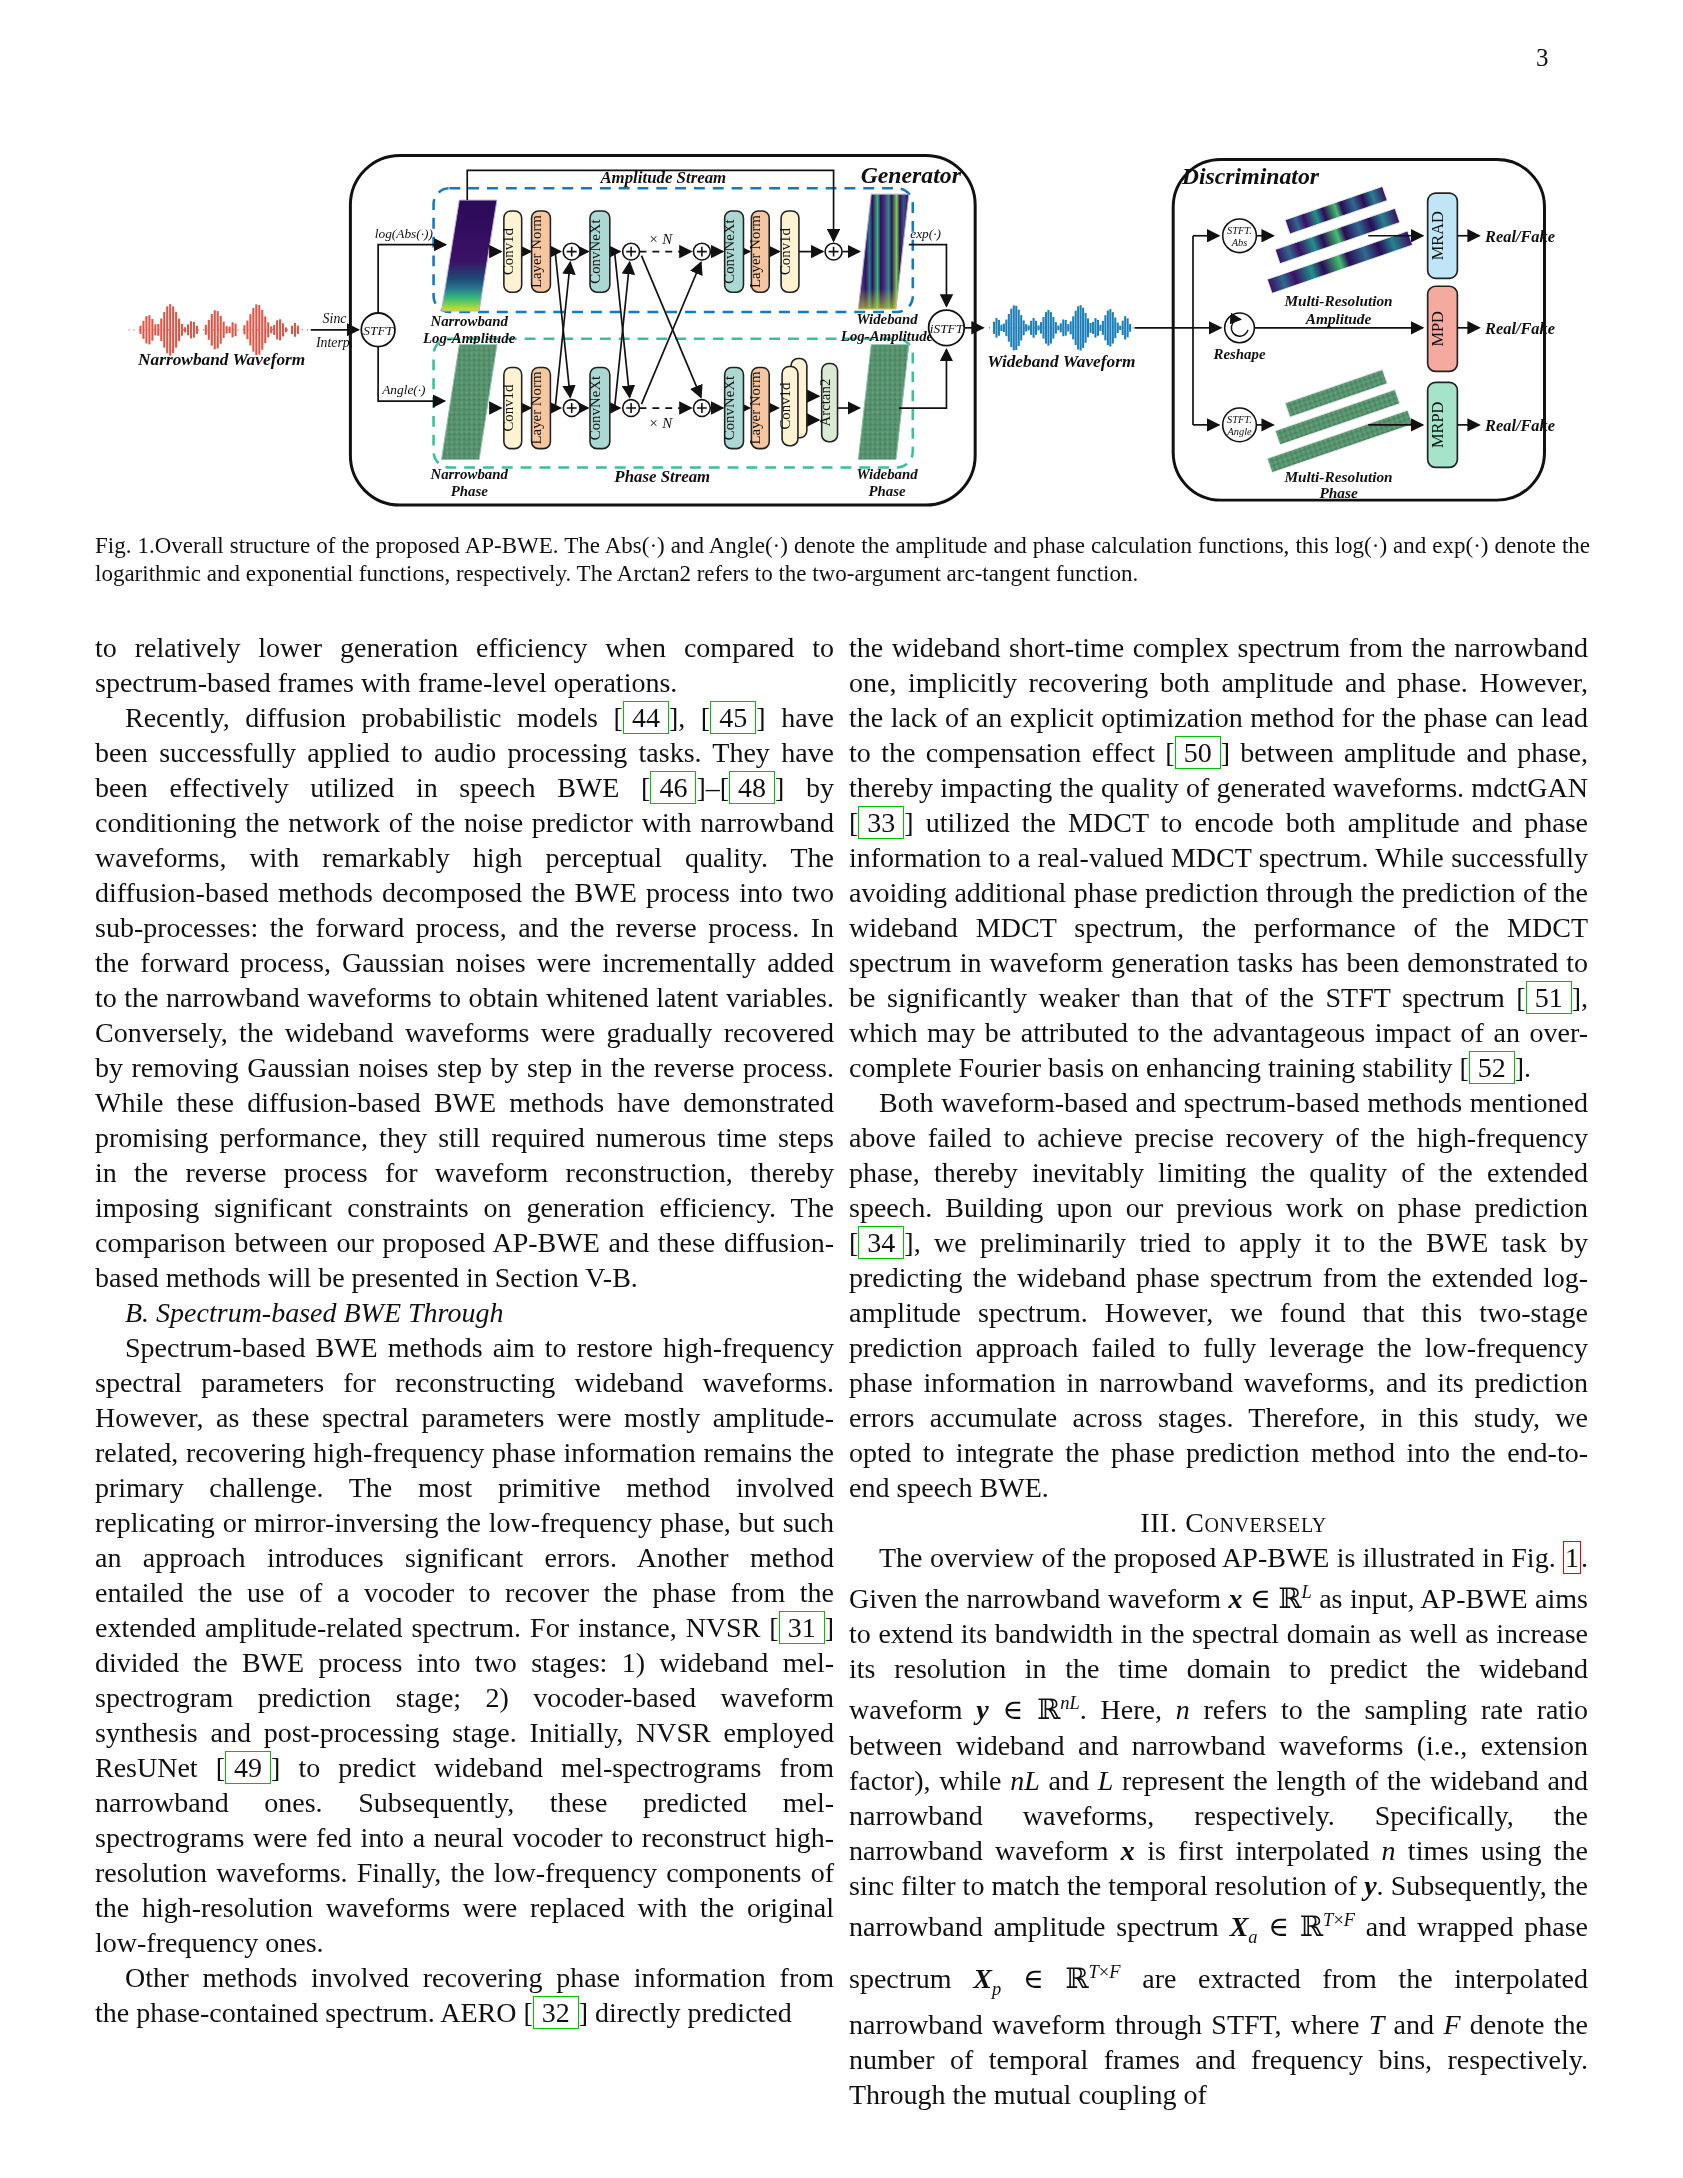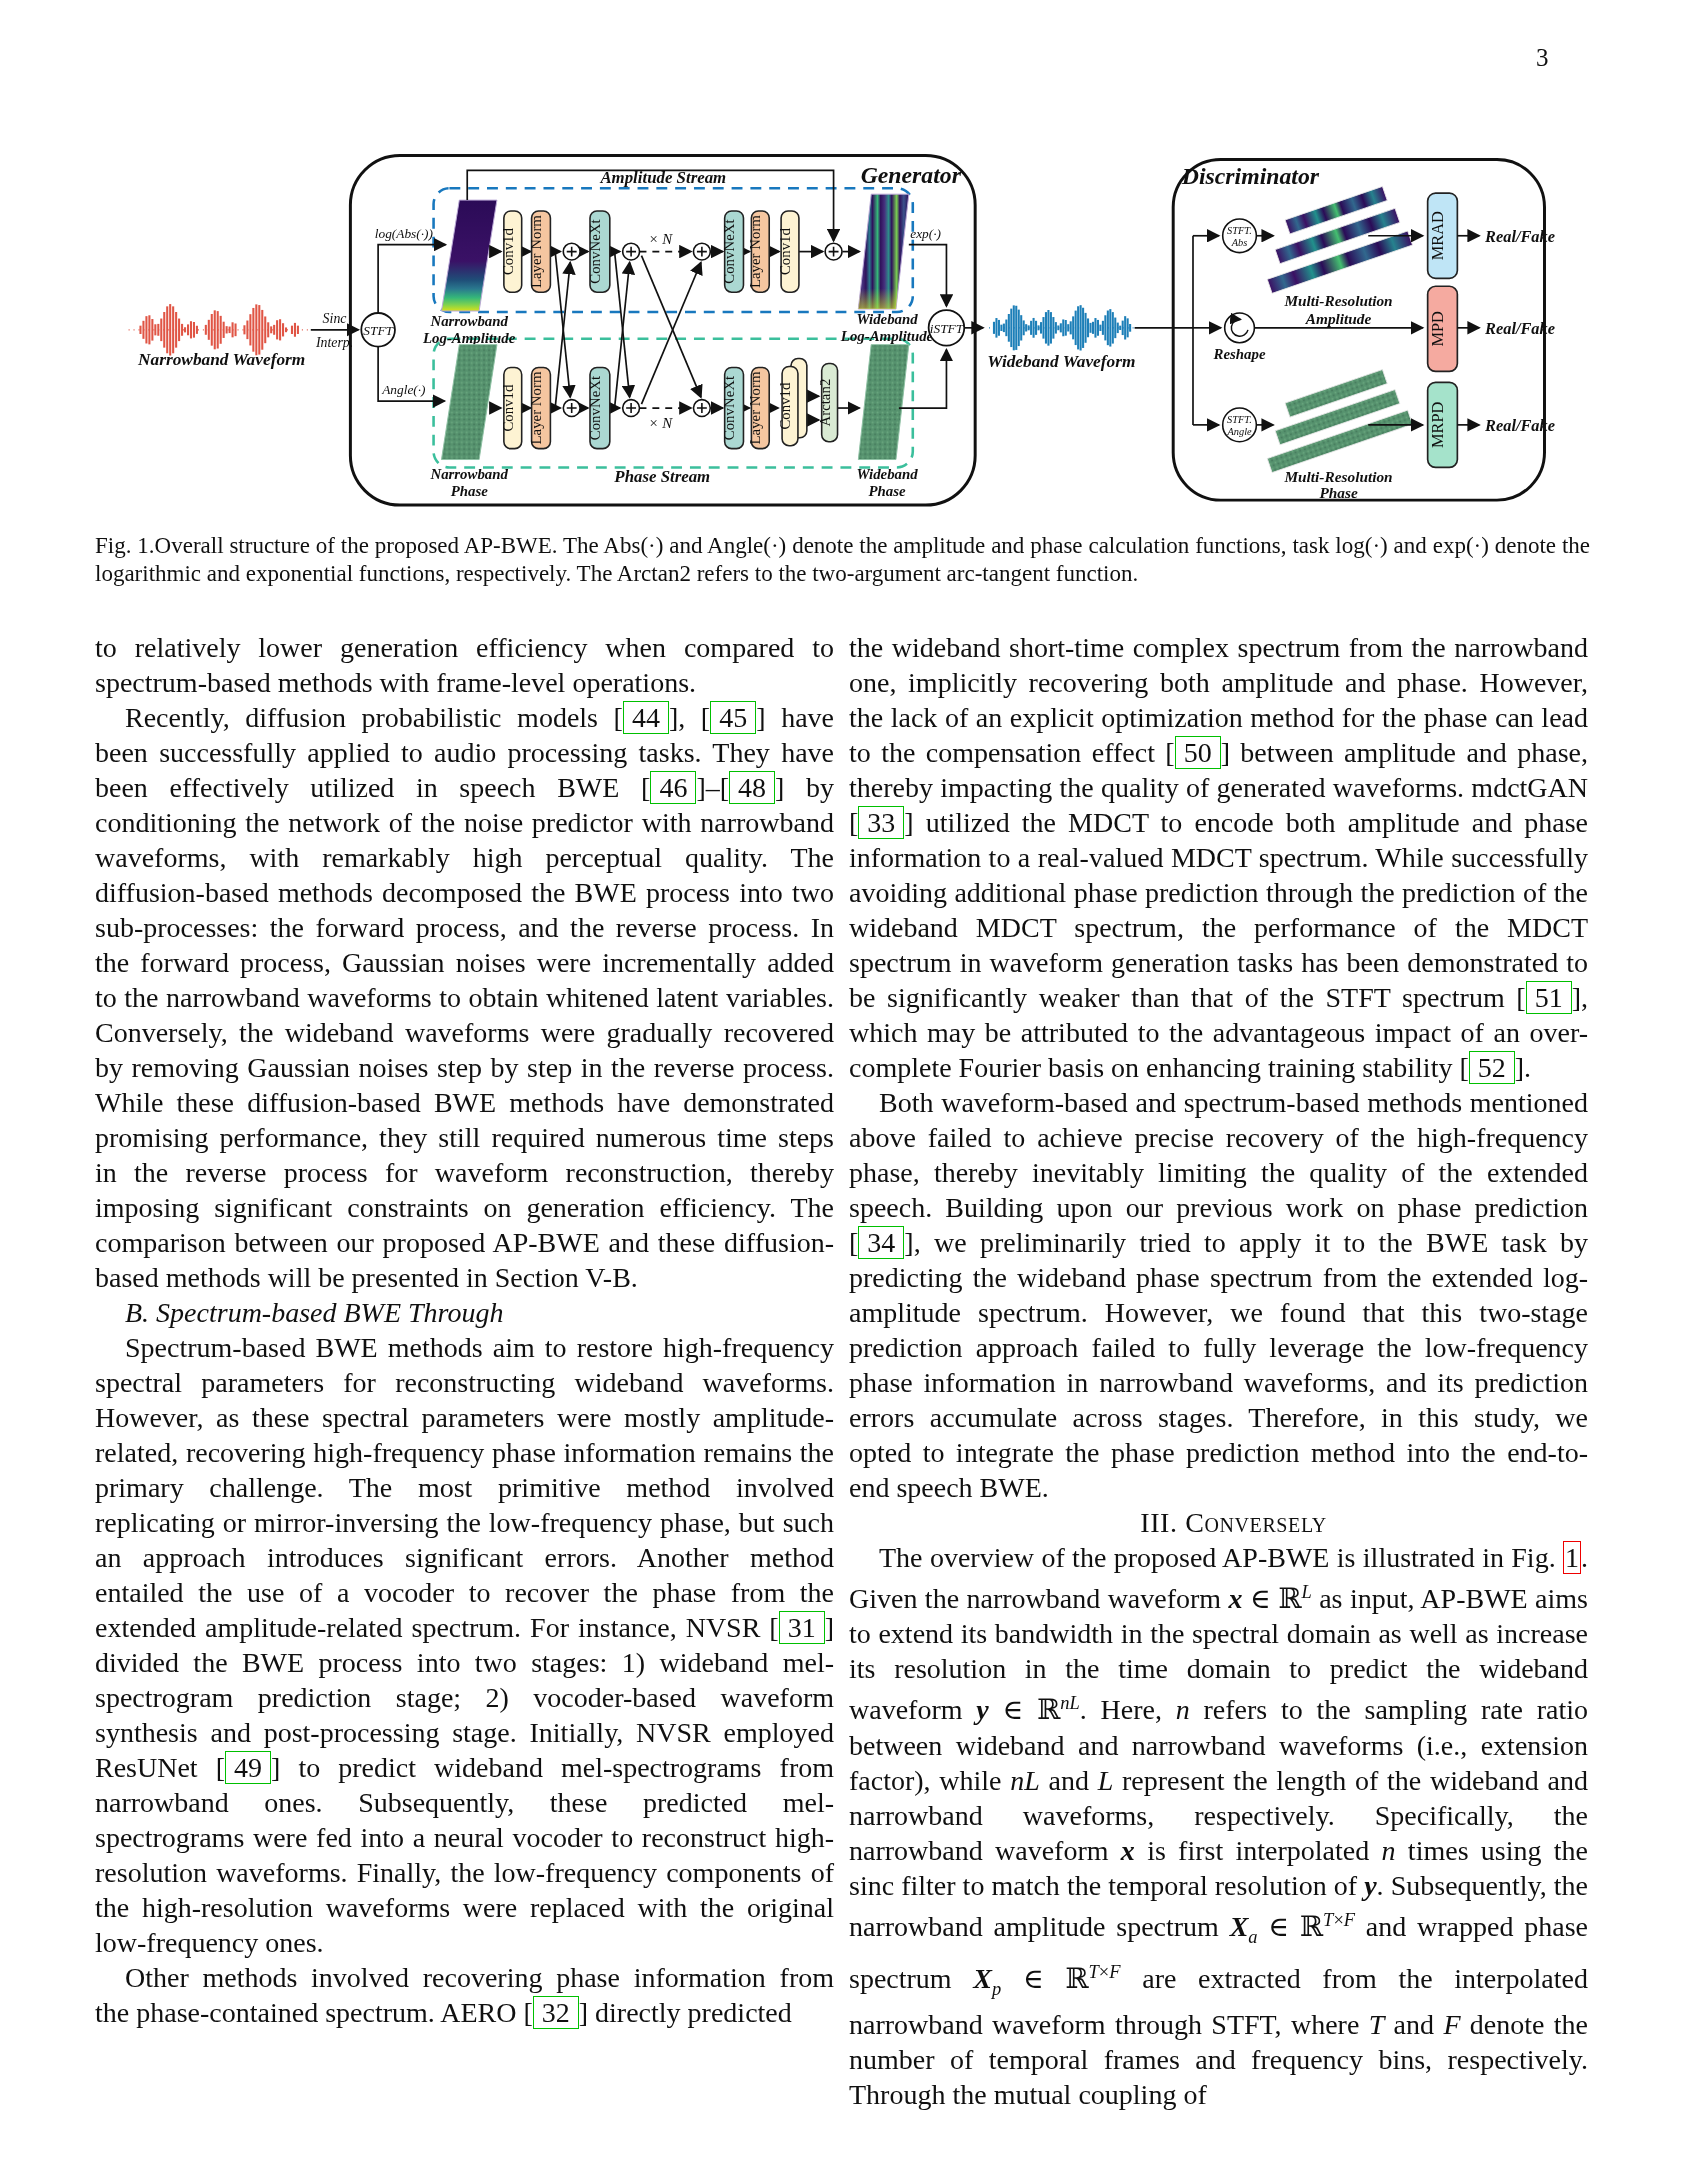--- a/index.html
+++ b/index.html
@@ -410,25 +410,25 @@
   <text x="1262" y="408" text-anchor="middle" class="flab" font-size="15.5">Phase</text>
   <path class="wire" d="M1292,334 H1347" marker-end="url(#ah)"></path>
   <rect x="1352" y="291" width="30" height="86" rx="8" fill="#a5e3cb" stroke="#222" stroke-width="1.7"></rect>
   <text transform="translate(1367,334) rotate(-90)" text-anchor="middle" font-size="16.5">MRPD</text>
   <path class="wire" d="M1382,334 H1404" marker-end="url(#ah)"></path>
   <text x="1410" y="340" class="flab" font-size="16.5">Real/Fake</text>
 </svg>
 </div>
 
 <div class="caption">
-  <span class="capnum">Fig. 1.</span><span>Overall structure of the proposed AP-BWE. The Abs(·) and Angle(·) denote the amplitude and phase calculation functions, task log(·) and exp(·) denote the logarithmic and exponential functions, respectively. The Arctan2 refers to the two-argument arc-tangent function.</span>
+  <span class="capnum">Fig. 1.</span><span>Overall structure of the proposed AP-BWE. The Abs(·) and Angle(·) denote the amplitude and phase calculation functions, this log(·) and exp(·) denote the logarithmic and exponential functions, respectively. The Arctan2 refers to the two-argument arc-tangent function.</span>
 </div>
 
 <div class="col" id="left-col">
-  <p class="noindent">to relatively lower generation efficiency when compared to spectrum-based methods with frame-level operations.</p>
+  <p class="noindent">to relatively lower generation efficiency when compared to spectrum-based frames with frame-level operations.</p>
   <p>Recently, diffusion probabilistic models [<span class="cite">44</span>], [<span class="cite">45</span>] have been successfully applied to audio processing tasks. They have been effectively utilized in speech BWE [<span class="cite">46</span>]–[<span class="cite">48</span>] by conditioning the network of the noise predictor with narrowband waveforms, with remarkably high perceptual quality. The diffusion-based methods decomposed the BWE process into two sub-processes: the forward process, and the reverse process. In the forward process, Gaussian noises were incrementally added to the narrowband waveforms to obtain whitened latent variables. Conversely, the wideband waveforms were gradually recovered by removing Gaussian noises step by step in the reverse process. While these diffusion-based BWE methods have demonstrated promising performance, they still required numerous time steps in the reverse process for waveform reconstruction, thereby imposing significant constraints on generation efficiency. The comparison between our proposed AP-BWE and these diffusion-based methods will be presented in Section V-B.</p>
   <p class="sec-b">B. Spectrum-based BWE Through</p>
   <p>Spectrum-based BWE methods aim to restore high-frequency spectral parameters for reconstructing wideband waveforms. However, as these spectral parameters were mostly amplitude-related, recovering high-frequency phase information remains the primary challenge. The most primitive method involved replicating or mirror-inversing the low-frequency phase, but such an approach introduces significant errors. Another method entailed the use of a vocoder to recover the phase from the extended amplitude-related spectrum. For instance, NVSR [<span class="cite">31</span>] divided the BWE process into two stages: 1) wideband mel-spectrogram prediction stage; 2) vocoder-based waveform synthesis and post-processing stage. Initially, NVSR employed ResUNet [<span class="cite">49</span>] to predict wideband mel-spectrograms from narrowband ones. Subsequently, these predicted mel-spectrograms were fed into a neural vocoder to reconstruct high-resolution waveforms. Finally, the low-frequency components of the high-resolution waveforms were replaced with the original low-frequency ones.</p>
   <p>Other methods involved recovering phase information from the phase-contained spectrum. AERO [<span class="cite">32</span>] directly predicted</p>
 </div>
 
 <div class="col" id="right-col">
   <p class="noindent">the wideband short-time complex spectrum from the narrowband one, implicitly recovering both amplitude and phase. However, the lack of an explicit optimization method for the phase can lead to the compensation effect [<span class="cite">50</span>] between amplitude and phase, thereby impacting the quality of generated waveforms. mdctGAN [<span class="cite">33</span>] utilized the MDCT to encode both amplitude and phase information to a real-valued MDCT spectrum. While successfully avoiding additional phase prediction through the prediction of the wideband MDCT spectrum, the performance of the MDCT spectrum in waveform generation tasks has been demonstrated to be significantly weaker than that of the STFT spectrum [<span class="cite">51</span>], which may be attributed to the advantageous impact of an over-complete Fourier basis on enhancing training stability [<span class="cite">52</span>].</p>
   <p>Both waveform-based and spectrum-based methods mentioned above failed to achieve precise recovery of the high-frequency phase, thereby inevitably limiting the quality of the extended speech. Building upon our previous work on phase prediction [<span class="cite">34</span>], we preliminarily tried to apply it to the BWE task by predicting the wideband phase spectrum from the extended log-amplitude spectrum. However, we found that this two-stage prediction approach failed to fully leverage the low-frequency phase information in narrowband waveforms, and its prediction errors accumulate across stages. Therefore, in this study, we opted to integrate the phase prediction method into the end-to-end speech BWE.</p>
   <p class="sec-iii">III. Conversely</p>

